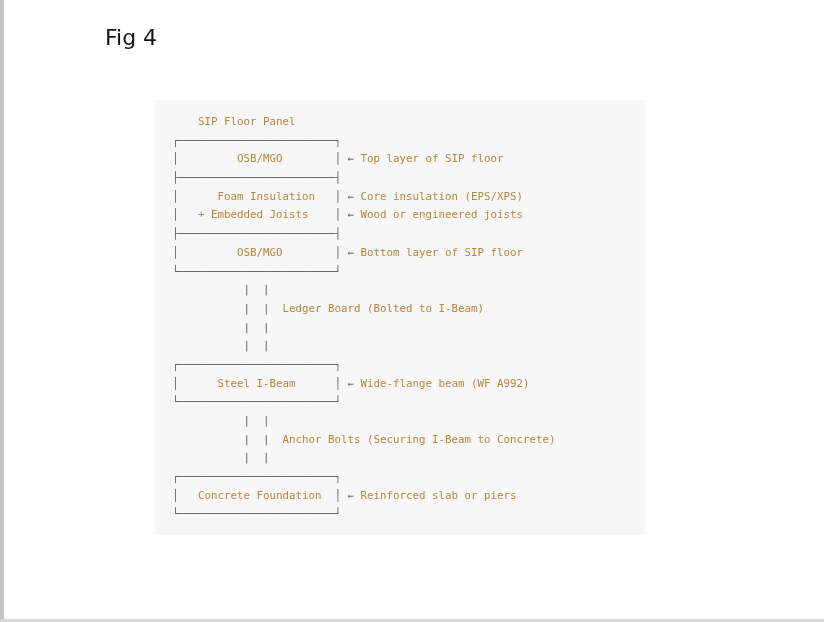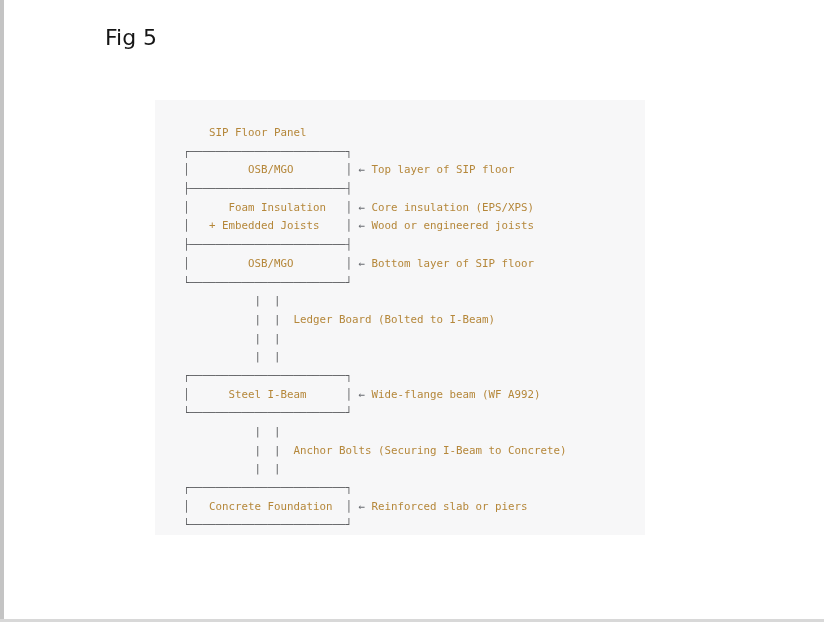--- a/index.html
+++ b/index.html
@@ -41,36 +41,36 @@
     left: 155px;
     top: 100px;
     width: 490px;
     height: 435px;
     background: #f7f7f8;
   }
   .ascii-diagram {
     position: absolute;
     left: 13px;
     top: 9px;
-    margin: 15px;
+    margin: 4px;
     font-family: "DejaVu Sans Mono", "Liberation Mono", monospace;
     font-size: 10.8px;
     line-height: 18.7px;
     white-space: pre;
     color: #5f6063;
   }
   .dline { height: 18.7px; }
   .seg-struct { color: #5f6063; }
   .seg-arrow  { color: #6b6e73; }
   .seg-label  { color: #b5873a; }
   .seg-sp     { color: #5f6063; }
 </style>
 </head>
 <body>
 
 <div class="window-frame-left"></div>
 <div class="window-frame-bottom"></div>
 
-<h2 class="fig-title" style="margin:0;">Fig 5</h2>
+<h2 class="fig-title" style="margin:0;">Fig 4</h2>
 
 <div class="code-panel">
   <pre class="ascii-diagram"><div class="dline"><span class="seg-sp">    </span><span class="seg-label">SIP Floor Panel</span></div><div class="dline"><span class="seg-struct">┌────────────────────────┐</span></div><div class="dline"><span class="seg-struct">│</span><span class="seg-label">         OSB/MGO        </span><span class="seg-struct">│ </span><span class="seg-arrow">←</span><span class="seg-label"> Top layer of SIP floor</span></div><div class="dline"><span class="seg-struct">├────────────────────────┤</span></div><div class="dline"><span class="seg-struct">│</span><span class="seg-label">      Foam Insulation   </span><span class="seg-struct">│ </span><span class="seg-arrow">←</span><span class="seg-label"> Core insulation (EPS/XPS)</span></div><div class="dline"><span class="seg-struct">│</span><span class="seg-label">   + Embedded Joists    </span><span class="seg-struct">│ </span><span class="seg-arrow">←</span><span class="seg-label"> Wood or engineered joists</span></div><div class="dline"><span class="seg-struct">├────────────────────────┤</span></div><div class="dline"><span class="seg-struct">│</span><span class="seg-label">         OSB/MGO        </span><span class="seg-struct">│ </span><span class="seg-arrow">←</span><span class="seg-label"> Bottom layer of SIP floor</span></div><div class="dline"><span class="seg-struct">└────────────────────────┘</span></div><div class="dline"><span class="seg-struct">           |  |</span></div><div class="dline"><span class="seg-struct">           |  |  </span><span class="seg-label">Ledger Board (Bolted to I-Beam)</span></div><div class="dline"><span class="seg-struct">           |  |</span></div><div class="dline"><span class="seg-struct">           |  |</span></div><div class="dline"><span class="seg-struct">┌────────────────────────┐</span></div><div class="dline"><span class="seg-struct">│</span><span class="seg-label">      Steel I-Beam      </span><span class="seg-struct">│ </span><span class="seg-arrow">←</span><span class="seg-label"> Wide-flange beam (WF A992)</span></div><div class="dline"><span class="seg-struct">└────────────────────────┘</span></div><div class="dline"><span class="seg-struct">           |  |</span></div><div class="dline"><span class="seg-struct">           |  |  </span><span class="seg-label">Anchor Bolts (Securing I-Beam to Concrete)</span></div><div class="dline"><span class="seg-struct">           |  |</span></div><div class="dline"><span class="seg-struct">┌────────────────────────┐</span></div><div class="dline"><span class="seg-struct">│</span><span class="seg-label">   Concrete Foundation  </span><span class="seg-struct">│ </span><span class="seg-arrow">←</span><span class="seg-label"> Reinforced slab or piers</span></div><div class="dline"><span class="seg-struct">└────────────────────────┘</span></div></pre>
 </div>
 
 </body></html>

